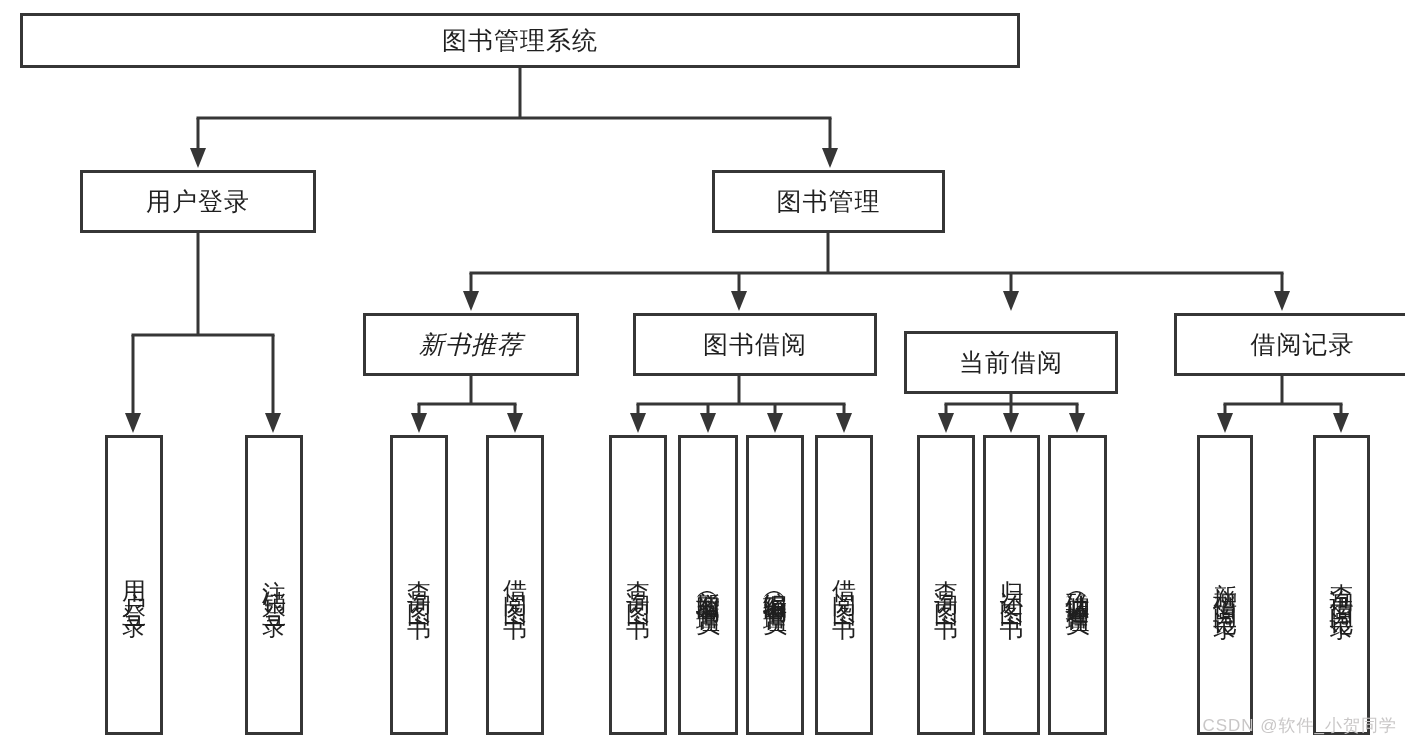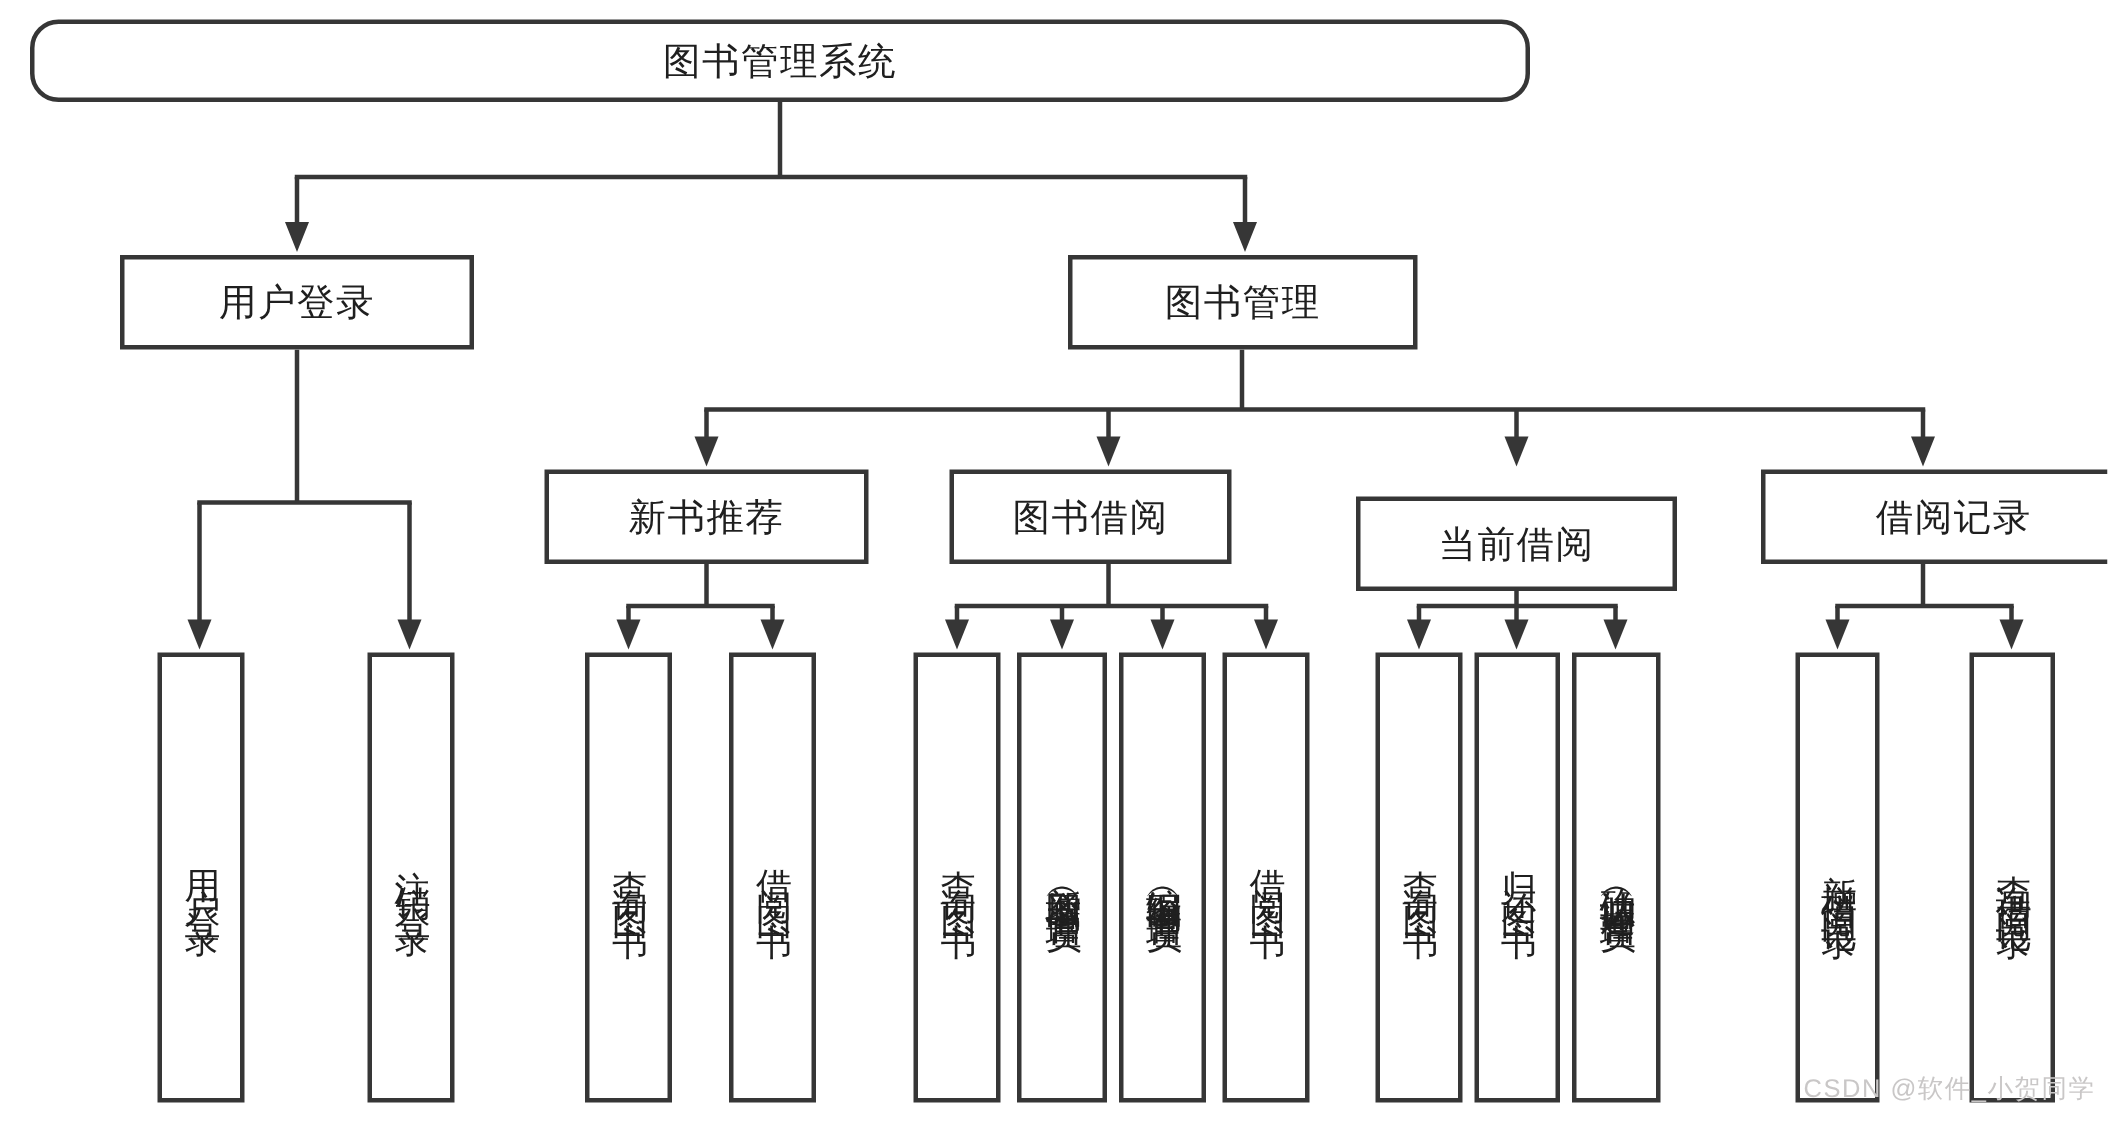--- a/index.html
+++ b/index.html
@@ -39,25 +39,25 @@
   .leaf span {
     writing-mode: vertical-rl;
     text-orientation: mixed;
     line-height: 1;
   }
   .vt-wide  span { letter-spacing: 12px; }
   .vt-mid   span { letter-spacing: 7px;  }
   .vt-tight span { letter-spacing: 3px;  }
 
   
-  #node-root        { left: 20px;   top: 13px;  width: 1000px; height: 55px; border-radius: 19px; }
+  #node-root        { left: 20px;   top: 13px;  width: 1000px; height: 55px; }
   #node-user-login  { left: 80px;   top: 170px; width: 236px;  height: 63px; }
   #node-book-mgmt   { left: 712px;  top: 170px; width: 233px;  height: 63px; font-family: Liberation Serif, serif; }
-  #node-new-book    { left: 363px;  top: 313px; width: 216px;  height: 63px; }
-  #node-book-borrow { left: 633px;  top: 313px; width: 188px;  height: 63px; }
+  #node-new-book    { left: 363px;  top: 313px; width: 216px;  height: 63px; font-style: italic; }
+  #node-book-borrow { left: 633px;  top: 313px; width: 244px;  height: 63px; }
   #node-current     { left: 904px;  top: 313px; width: 214px;  height: 63px; margin-top: 18px; }
   #node-records     { left: 1174px; top: 313px; width: 257px;  height: 63px; }
 
   
   #leaf-user-login     { left: 105px;  }
   #leaf-logout         { left: 245px;  }
   #leaf-nb-query       { left: 390px;  }
   #leaf-nb-borrow      { left: 486px;  }
   #leaf-bb-query       { left: 609px;  }
   #leaf-bb-add         { left: 678px;  width: 60px; }

